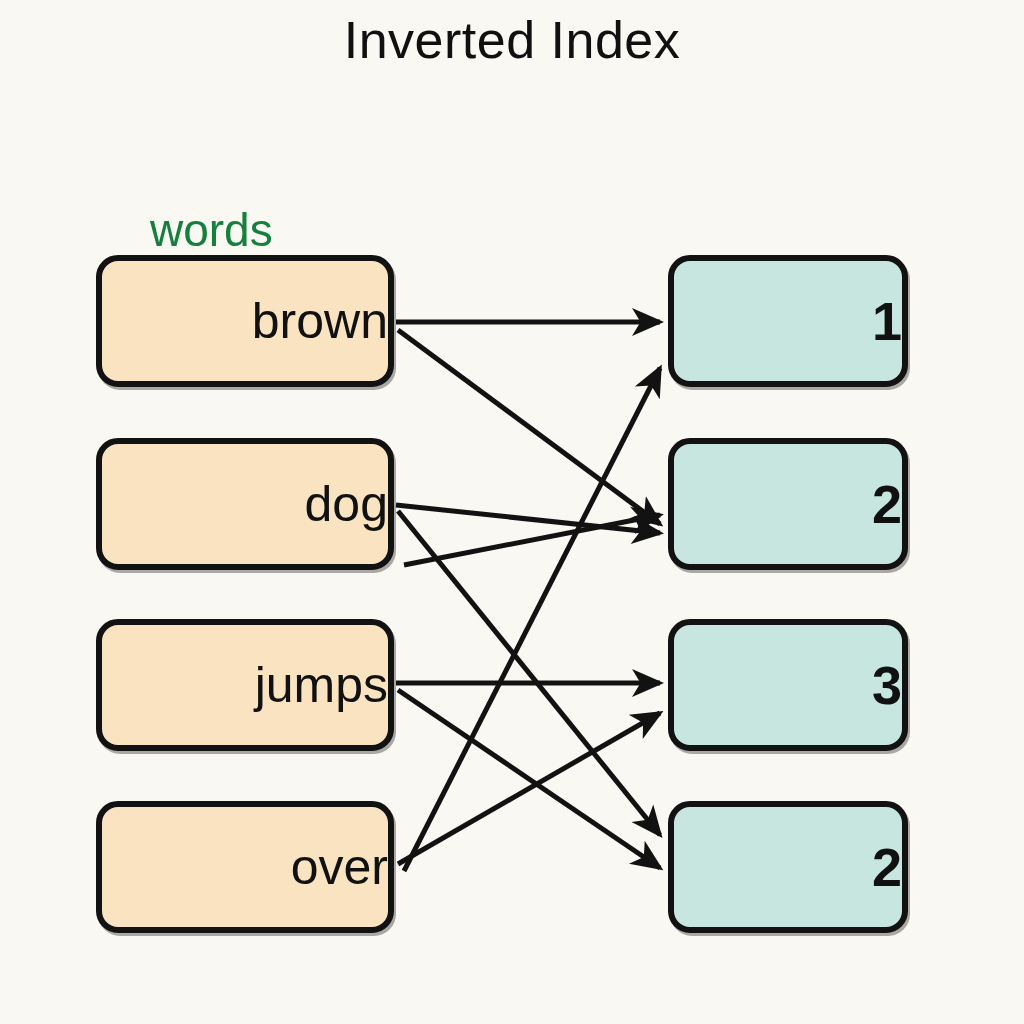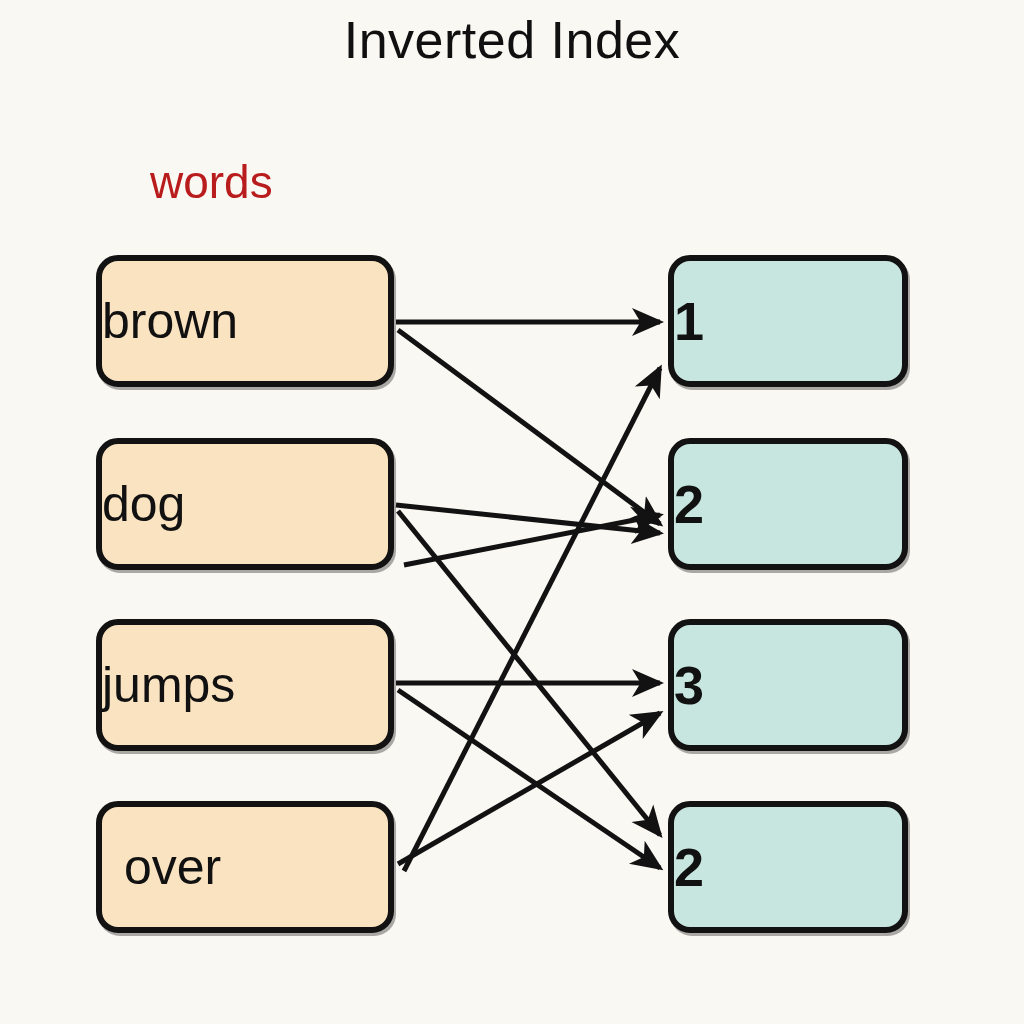--- a/index.html
+++ b/index.html
@@ -28,39 +28,40 @@
     text-align: center;
     font-size: 52px;
     font-weight: 400;
     color: #101010;
     letter-spacing: 0.5px;
   }
   .col-header {
     position: absolute;
     font-size: 46px;
     font-weight: 400;
-    color: #b91c1c;
+    color: #15803d;
     white-space: nowrap;
+    margin-top: 48px;
   }
   #header-words {
     left: 150px;
     top: 155px;
   }
   #header-documents {
     left: 578px;
     top: 155px;
   }
   .node {
     position: absolute;
     box-sizing: border-box;
     border: 6px solid #121212;
     border-radius: 22px;
     display: flex;
     align-items: center;
-    justify-content: flex-start;
+    justify-content: flex-end;
     box-shadow: 2px 3px 0 rgba(20,20,20,0.35);
   }
   .node-label {
     font-size: 50px;
     color: #111111;
     line-height: 1;
     white-space: nowrap;
   }
   .word-node {
     left: 96px;

